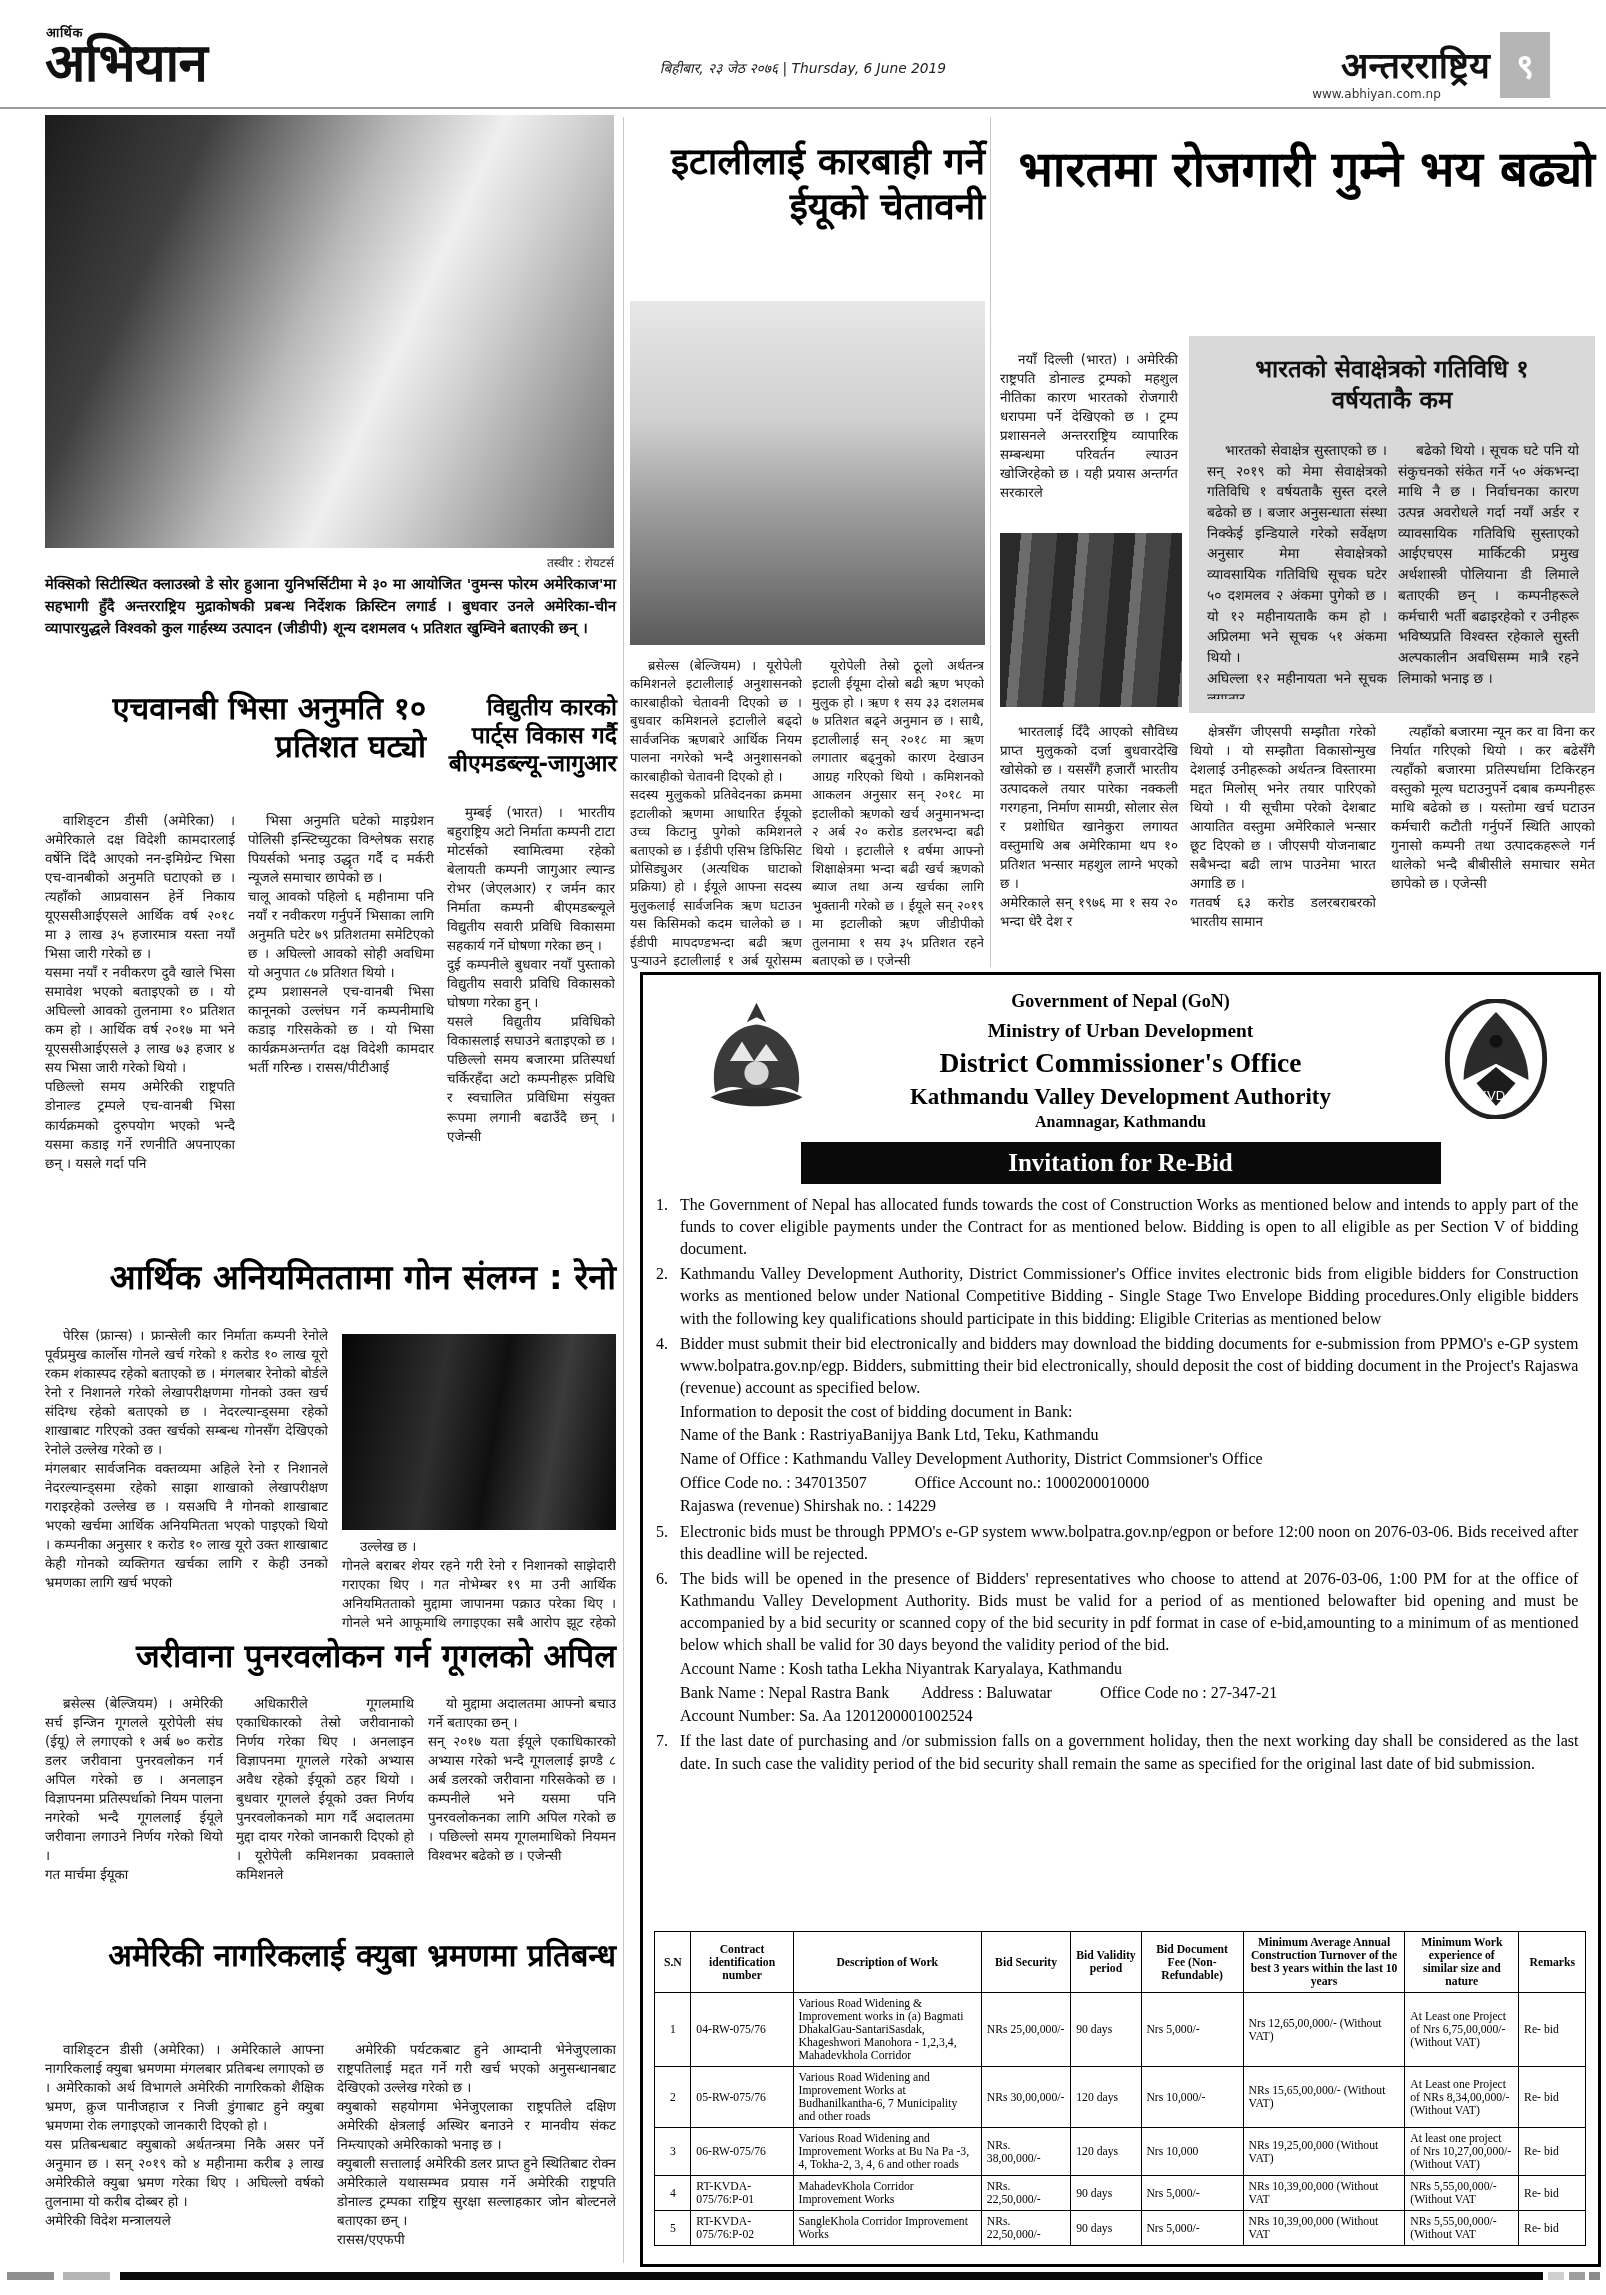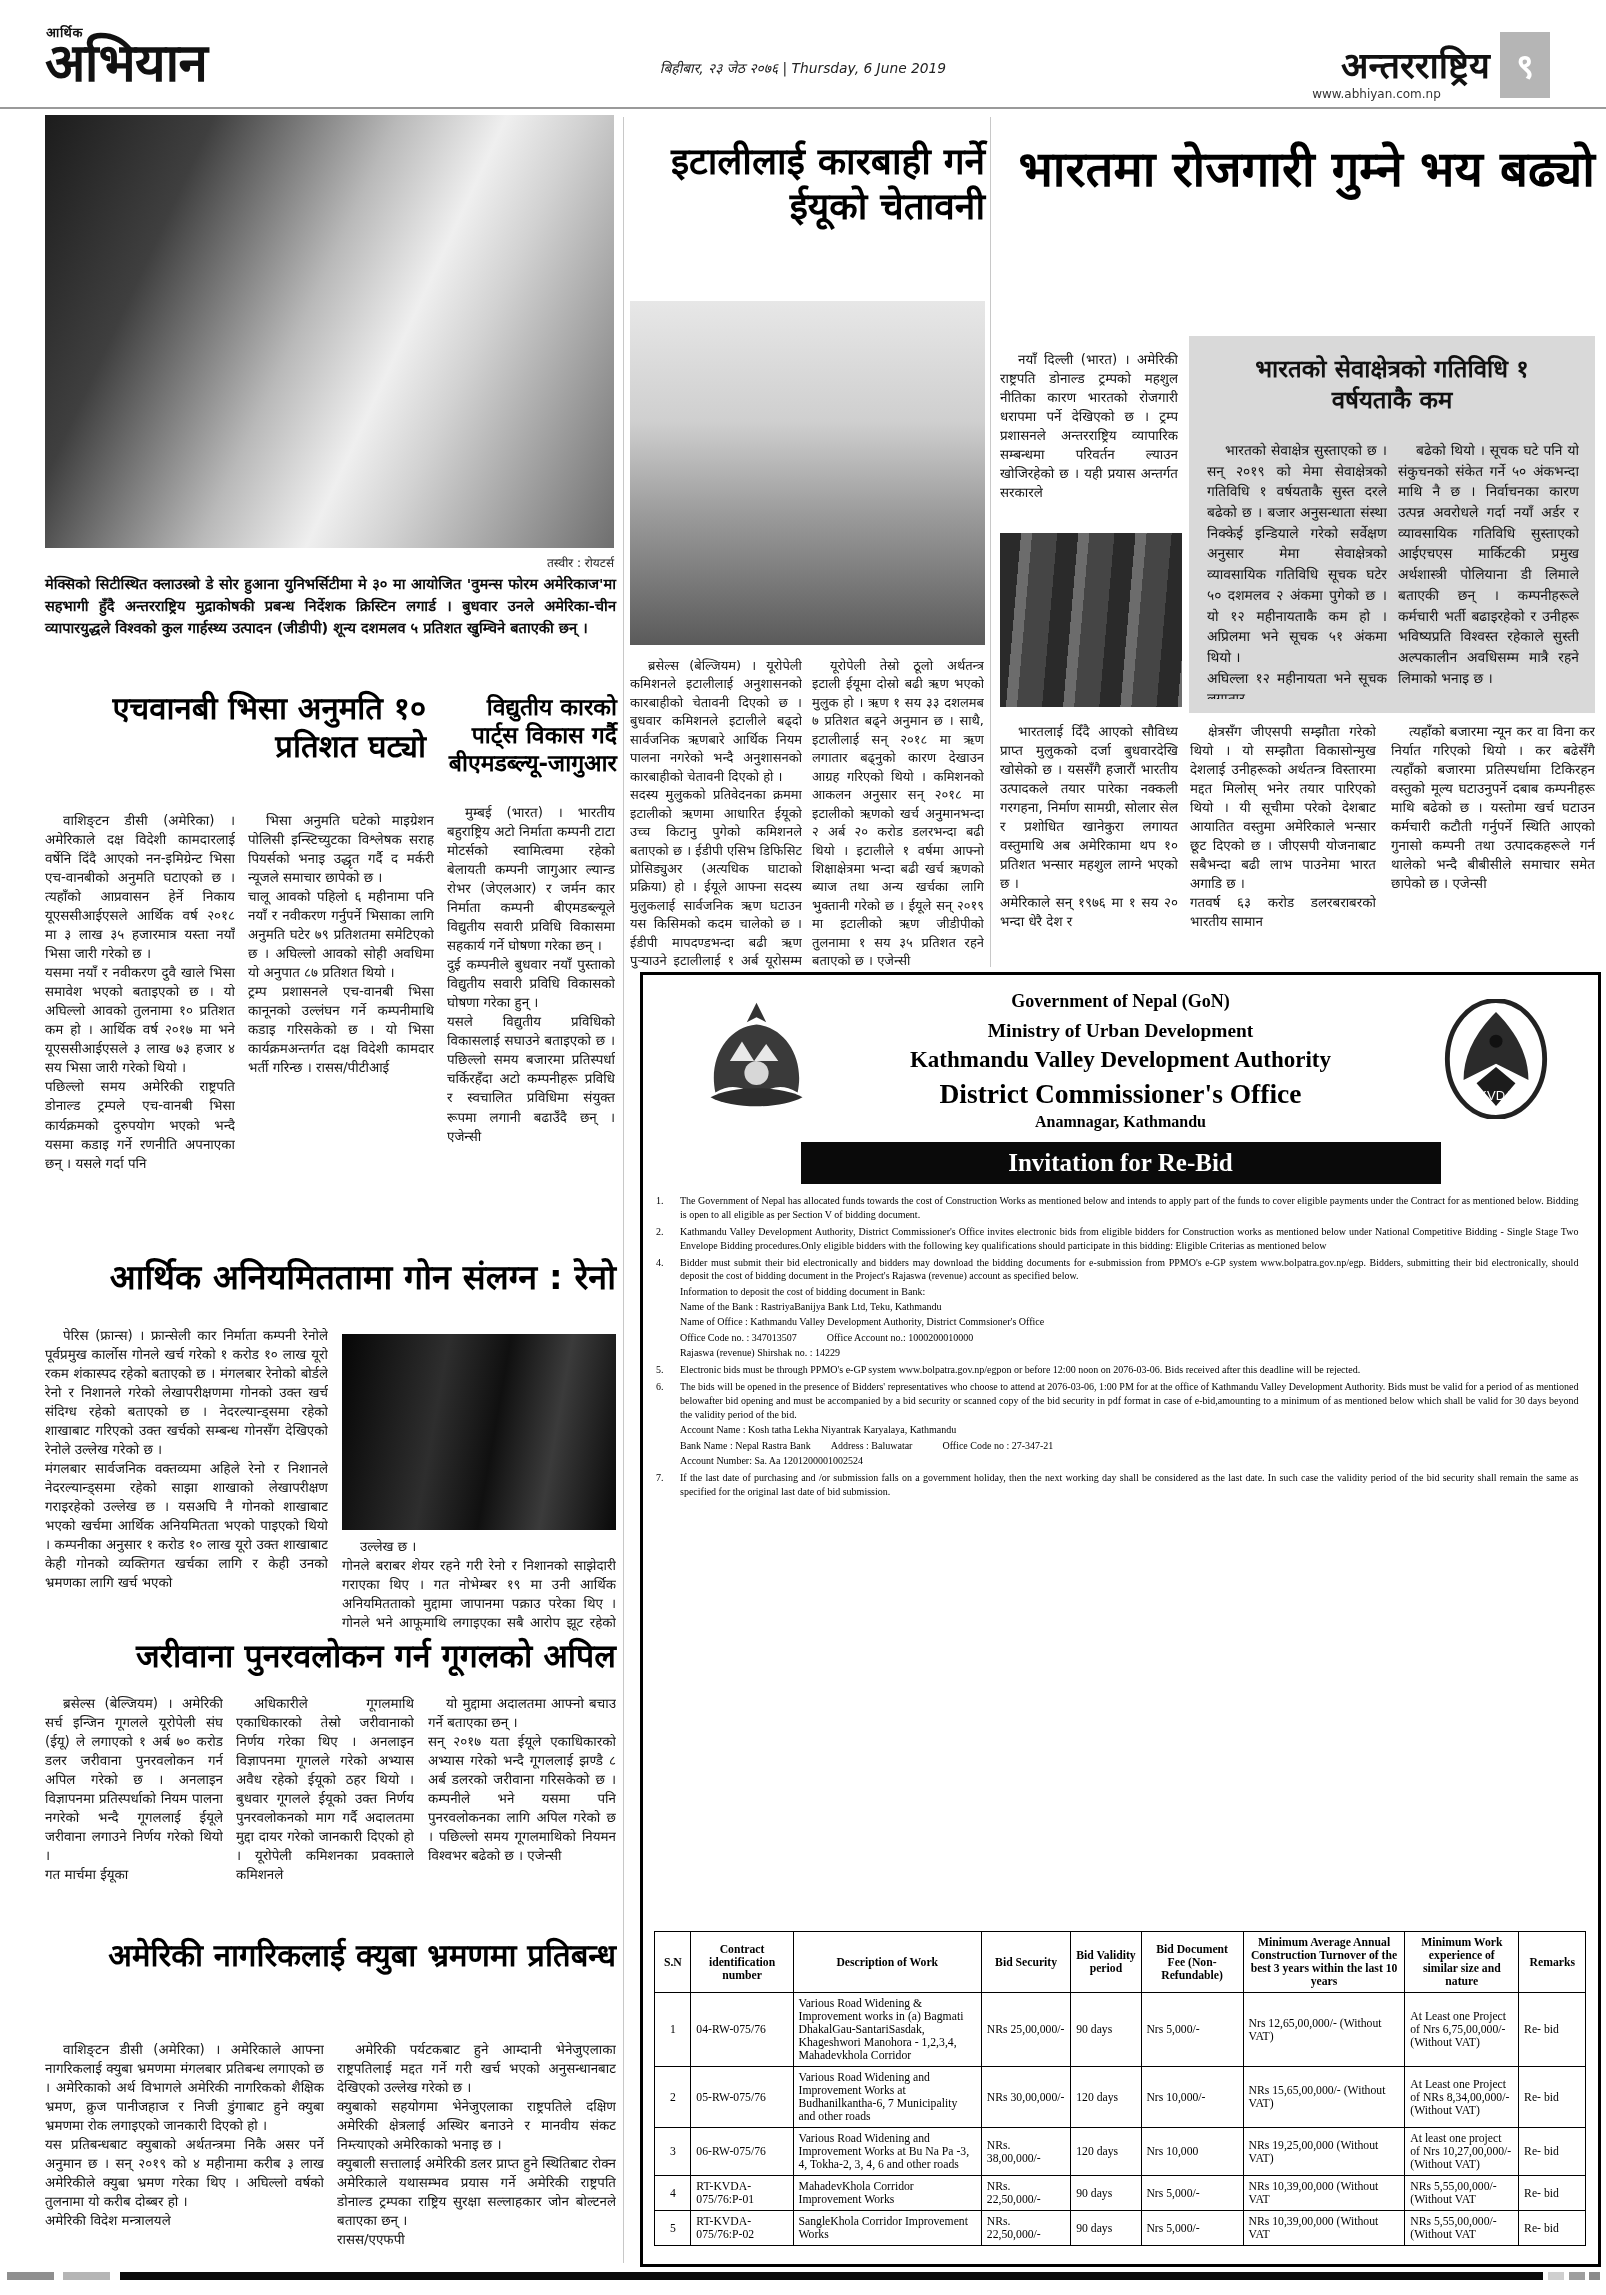--- a/index.html
+++ b/index.html
@@ -28,21 +28,21 @@
   .photo-factory{background:repeating-linear-gradient(95deg,#2a2a2a 0 21px,#6c6c6c 21px 32px,#454545 32px 57px),#3a3a3a;}
   .photo-ghosn{background:linear-gradient(100deg,#060606 0%,#2e2e2e 35%,#101010 55%,#3b3b3b 75%,#090909 100%);}
   .boxed{background:#d9d9d9;}
   .box-title{font-size:24px;font-weight:800;text-align:center;line-height:1.3;}
   .box-text{font-size:13.8px;line-height:1.5;text-align:justify;white-space:pre-line;text-indent:18px;}
   
   #notice{border:3.2px solid #000;background:#fff;font-family:"Liberation Serif",serif;color:#000;}
   .n-center{text-align:center;font-weight:bold;}
   .n-bar{background:#0a0a0a;color:#ffffff;display:flex;align-items:center;justify-content:center;
          font-size:25px;font-weight:bold;font-family:"Liberation Serif",serif;}
-  .n-items{font-size:10px;line-height:1.38;}
+  .n-items{font-size:16px;line-height:1.38;}
   .n-item{display:block;margin:0 0 3.2px 0;text-align:justify;}
   .n-num{display:inline-block;width:24px;vertical-align:top;font-weight:normal;}
   .n-text{display:inline-block;width:calc(100% - 29px);}
   .n-sub{margin-left:24px;margin-top:1.6px;}
   table.bid{border-collapse:collapse;width:100%;table-layout:fixed;font-size:11.7px;}
   table.bid th,table.bid td{border:1.2px solid #000;padding:4px 4.9px;vertical-align:middle;
         white-space:pre-line;word-wrap:break-word;}
   table.bid th{font-weight:bold;text-align:center;}
   table.bid td{text-align:left;}
   table.bid td:first-child{text-align:center;}
@@ -163,22 +163,22 @@
         <ellipse cx="32" cy="37" rx="30" ry="36" fill="#fff" stroke="#222" stroke-width="3"></ellipse>
         <path d="M32 8 C18 22 12 36 12 50 L32 40 L52 50 C52 36 46 22 32 8 Z" fill="#2b2b2b"></path>
         <circle cx="32" cy="26" r="4" fill="#111"></circle>
         <path d="M20 52 L32 42 L44 52 L32 66 Z" fill="#1c1c1c"></path>
         <text x="32" y="62" text-anchor="middle" font-size="8" fill="#ffffff" font-family="Liberation Sans, sans-serif">KVDA</text>
       </svg>
     </div>
 
     <div class="n-center" style="margin-top:16px;font-size:18px;">Government of Nepal (GoN)</div>
     <div class="n-center" style="margin-top:8px;font-size:19.4px;">Ministry of Urban Development</div>
+    <div class="n-center" style="margin-top:4.9px;font-size:27.5px;">District Commissioner's Office</div>
     <div class="n-center" style="margin-top:4.9px;font-size:23px;">Kathmandu Valley Development Authority</div>
-    <div class="n-center" style="margin-top:4.9px;font-size:27.5px;">District Commissioner's Office</div>
     <div class="n-center" style="margin-top:3.2px;font-size:16px;">Anamnagar, Kathmandu</div>
 
     <div class="n-bar" style="margin:11.3px auto 0 auto;width:640px;height:42px;">Invitation for Re-Bid</div>
 
 
     <div class="n-items" style="margin:9.7px 14.6px 0 13px;">
         <div class="n-item"><span class="n-num">1.</span><span class="n-text">The Government of Nepal has allocated funds towards the cost of Construction Works as mentioned below and intends to apply part of the funds to cover eligible payments under the Contract for as mentioned below. Bidding is open to all eligible as per Section V of bidding document.</span></div>
         <div class="n-item"><span class="n-num">2.</span><span class="n-text">Kathmandu Valley Development Authority, District Commissioner's Office invites electronic bids from eligible bidders for Construction works as mentioned below under National Competitive Bidding - Single Stage Two Envelope Bidding procedures.Only eligible bidders with the following key qualifications should participate in this bidding: Eligible Criterias as mentioned below</span></div>
         <div class="n-item"><span class="n-num">4.</span><span class="n-text">Bidder must submit their bid electronically and bidders may download the bidding documents for e-submission from PPMO's e-GP system www.bolpatra.gov.np/egp. Bidders, submitting their bid electronically, should deposit the cost of bidding document in the Project's Rajaswa (revenue) account as specified below.</span><div class="n-sub">Information to deposit the cost of bidding document in Bank:</div><div class="n-sub">Name of the Bank : RastriyaBanijya Bank Ltd, Teku, Kathmandu</div><div class="n-sub">Name of Office : Kathmandu Valley Development Authority, District Commsioner's Office</div><div class="n-sub">Office Code no. : 347013507&nbsp;&nbsp;&nbsp;&nbsp;&nbsp;&nbsp;&nbsp;&nbsp;&nbsp;&nbsp;&nbsp;&nbsp;Office Account no.: 1000200010000</div><div class="n-sub">Rajaswa (revenue) Shirshak no. : 14229</div></div>
         <div class="n-item"><span class="n-num">5.</span><span class="n-text">Electronic bids must be  through  PPMO's e-GP system www.bolpatra.gov.np/egpon or before 12:00 noon on 2076-03-06.  Bids received after this deadline will be rejected.</span></div>

